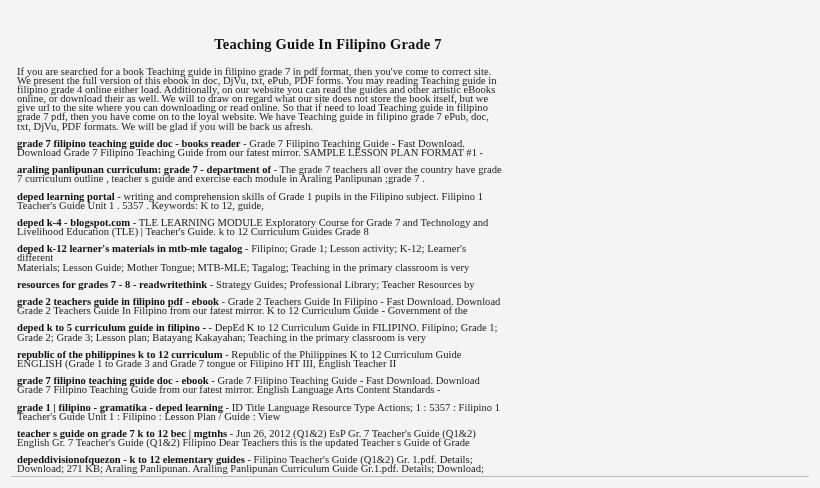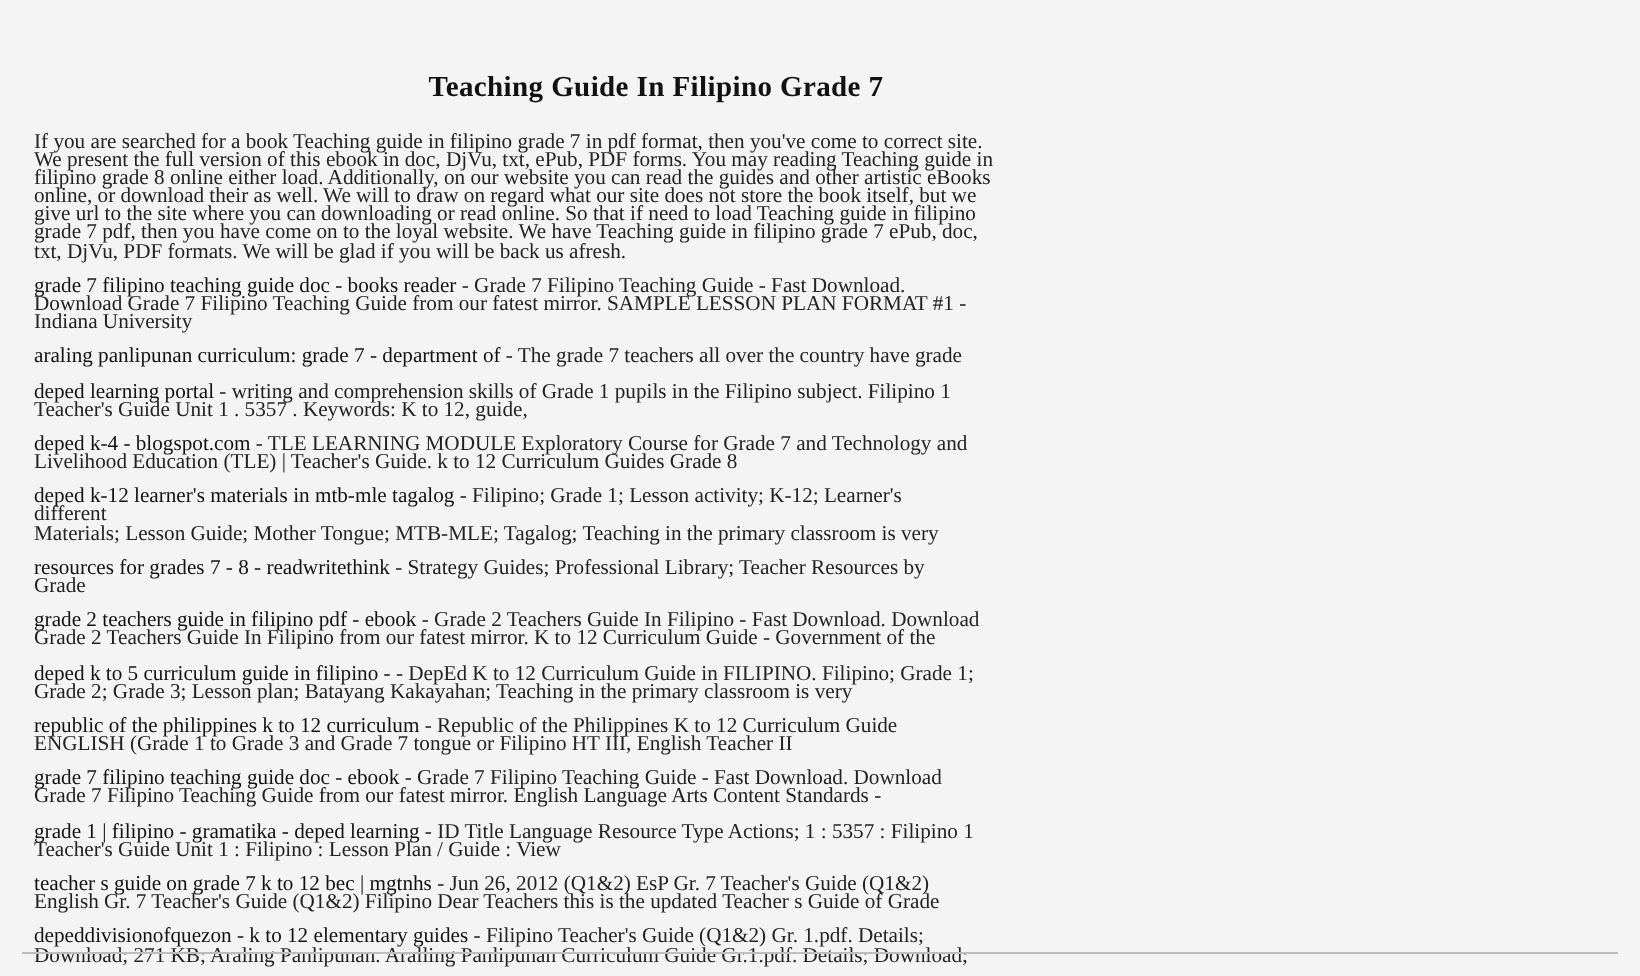--- a/index.html
+++ b/index.html
@@ -42,21 +42,21 @@
       color: #222;
     }
     .para {
       margin: 0 0 8.2px 0;
     }
     .line {
       display: block;
       white-space: nowrap;
     }
     .entry-title {
-      font-weight: normal;
+      font-weight: bold;
       color: #111;
     }
     .footer-rule {
       position: absolute;
       left: 11px;
       top: 476px;
       width: 798px;
       height: 0;
       border-top: 1px solid #bdbdbd;
     }
@@ -66,56 +66,55 @@
 
 <div class="page">
 
   <div class="title">Teaching Guide In Filipino Grade 7</div>
 
   <div class="content">
 
     <p class="para">
       <span class="line">If you are searched for a book Teaching guide in filipino grade 7 in pdf format, then you've come to correct site.</span>
       <span class="line">We present the full version of this ebook in doc, DjVu, txt, ePub, PDF forms. You may reading Teaching guide in</span>
-      <span class="line">filipino grade 8 online either load. Additionally, on our website you can read the guides and other artistic eBooks</span>
+      <span class="line">filipino grade 4 online either load. Additionally, on our website you can read the guides and other artistic eBooks</span>
       <span class="line">online, or download their as well. We will to draw on regard what our site does not store the book itself, but we</span>
       <span class="line">give url to the site where you can downloading or read online. So that if need to load Teaching guide in filipino</span>
       <span class="line">grade 7 pdf, then you have come on to the loyal website. We have Teaching guide in filipino grade 7 ePub, doc,</span>
       <span class="line">txt, DjVu, PDF formats. We will be glad if you will be back us afresh.</span>
     </p>
 
     <p class="para">
       <span class="line"><span class="entry-title">grade 7 filipino teaching guide doc - books reader</span><span> - Grade 7 Filipino Teaching Guide - Fast Download.</span></span>
       <span class="line">Download Grade 7 Filipino Teaching Guide from our fatest mirror. SAMPLE LESSON PLAN FORMAT #1 -</span>
-      <span class="line">Indiana University</span>
     </p>
 
     <p class="para">
       <span class="line"><span class="entry-title">araling panlipunan curriculum: grade 7 - department of</span><span> - The grade 7 teachers all over the country have grade</span></span>
+      <span class="line">7 curriculum outline , teacher s guide and exercise each module in Araling Panlipunan ;grade 7 .</span>
     </p>
 
     <p class="para">
       <span class="line"><span class="entry-title">deped learning portal</span><span> - writing and comprehension skills of Grade 1 pupils in the Filipino subject. Filipino 1</span></span>
       <span class="line">Teacher's Guide Unit 1 . 5357 . Keywords: K to 12, guide,</span>
     </p>
 
     <p class="para">
       <span class="line"><span class="entry-title">deped k-4 - blogspot.com</span><span> - TLE LEARNING MODULE Exploratory Course for Grade 7 and Technology and</span></span>
       <span class="line">Livelihood Education (TLE) | Teacher's Guide. k to 12 Curriculum Guides Grade 8</span>
     </p>
 
     <p class="para">
       <span class="line"><span class="entry-title">deped k-12 learner's materials in mtb-mle tagalog</span><span> - Filipino; Grade 1; Lesson activity; K-12; Learner's</span></span>
       <span class="line">different</span>
       <span class="line">Materials; Lesson Guide; Mother Tongue; MTB-MLE; Tagalog; Teaching in the primary classroom is very</span>
     </p>
 
     <p class="para">
       <span class="line"><span class="entry-title">resources for grades 7 - 8 - readwritethink</span><span> - Strategy Guides; Professional Library; Teacher Resources by</span></span>
-      <span class="line">Grade</span>
     </p>
 
     <p class="para">
       <span class="line"><span class="entry-title">grade 2 teachers guide in filipino pdf - ebook</span><span> - Grade 2 Teachers Guide In Filipino - Fast Download. Download</span></span>
       <span class="line">Grade 2 Teachers Guide In Filipino from our fatest mirror. K to 12 Curriculum Guide - Government of the</span>
     </p>
 
     <p class="para">
       <span class="line"><span class="entry-title">deped k to 5 curriculum guide in filipino -</span><span> - DepEd K to 12 Curriculum Guide in FILIPINO. Filipino; Grade 1;</span></span>
       <span class="line">Grade 2; Grade 3; Lesson plan; Batayang Kakayahan; Teaching in the primary classroom is very</span>

